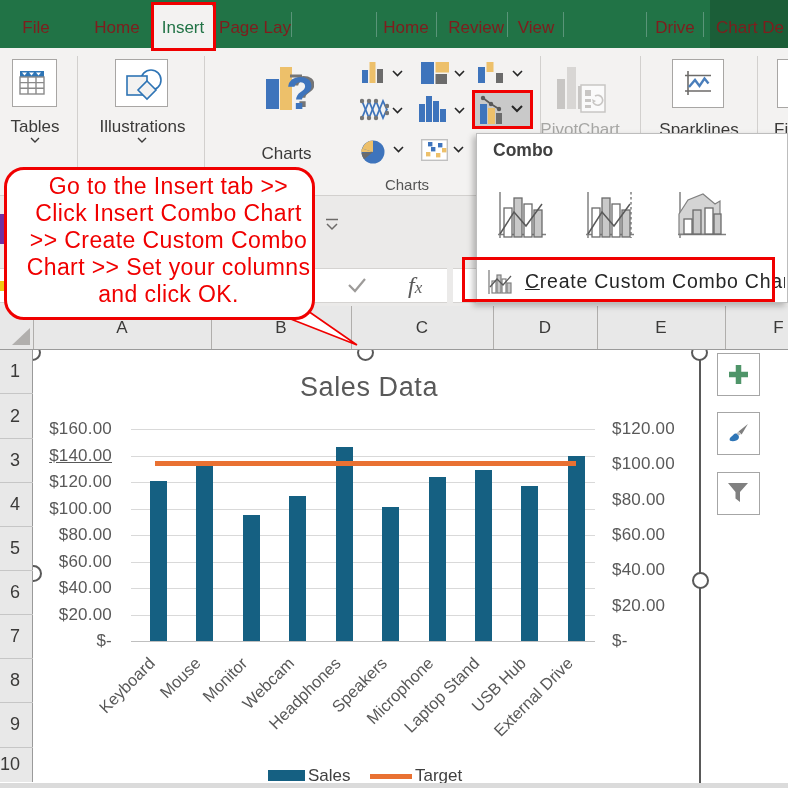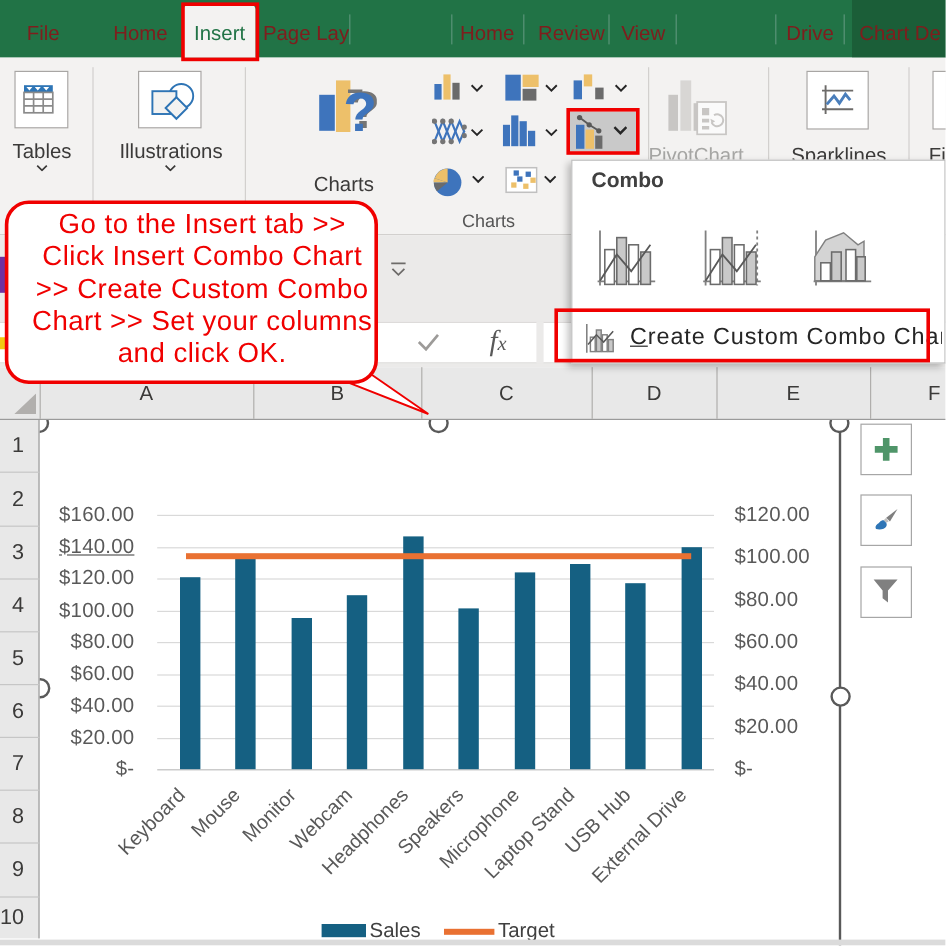--- a/index.html
+++ b/index.html
@@ -247,20 +247,21 @@
       <div class="abs" style="left:0;top:437.8px;width:33px;height:1px;background:#c6c6c6;"></div>
       <div class="abs" style="left:0;top:482.2px;width:33px;height:1px;background:#c6c6c6;"></div>
       <div class="abs" style="left:0;top:526.1px;width:33px;height:1px;background:#c6c6c6;"></div>
       <div class="abs" style="left:0;top:570px;width:33px;height:1px;background:#c6c6c6;"></div>
       <div class="abs" style="left:0;top:613.9px;width:33px;height:1px;background:#c6c6c6;"></div>
       <div class="abs" style="left:0;top:658.3px;width:33px;height:1px;background:#c6c6c6;"></div>
       <div class="abs" style="left:0;top:702.2px;width:33px;height:1px;background:#c6c6c6;"></div>
       <div class="abs" style="left:0;top:746.6px;width:33px;height:1px;background:#c6c6c6;"></div>
     </div>
 
+  <div class="abs" style="left:269px;top:372px;width:200px;font-size:27px;letter-spacing:0.6px;color:#595959;text-align:center;">Sales Data</div>
   <div id="grid">
       <div class="gline" style="top:429px;"></div>
       <div class="gline" style="top:455.5px;"></div>
       <div class="gline" style="top:482px;"></div>
       <div class="gline" style="top:508.5px;"></div>
       <div class="gline" style="top:535px;"></div>
       <div class="gline" style="top:561.5px;"></div>
       <div class="gline" style="top:588px;"></div>
       <div class="gline" style="top:614.5px;"></div>
       <div class="gline" style="top:641px;background:#bfbfbf;"></div>

